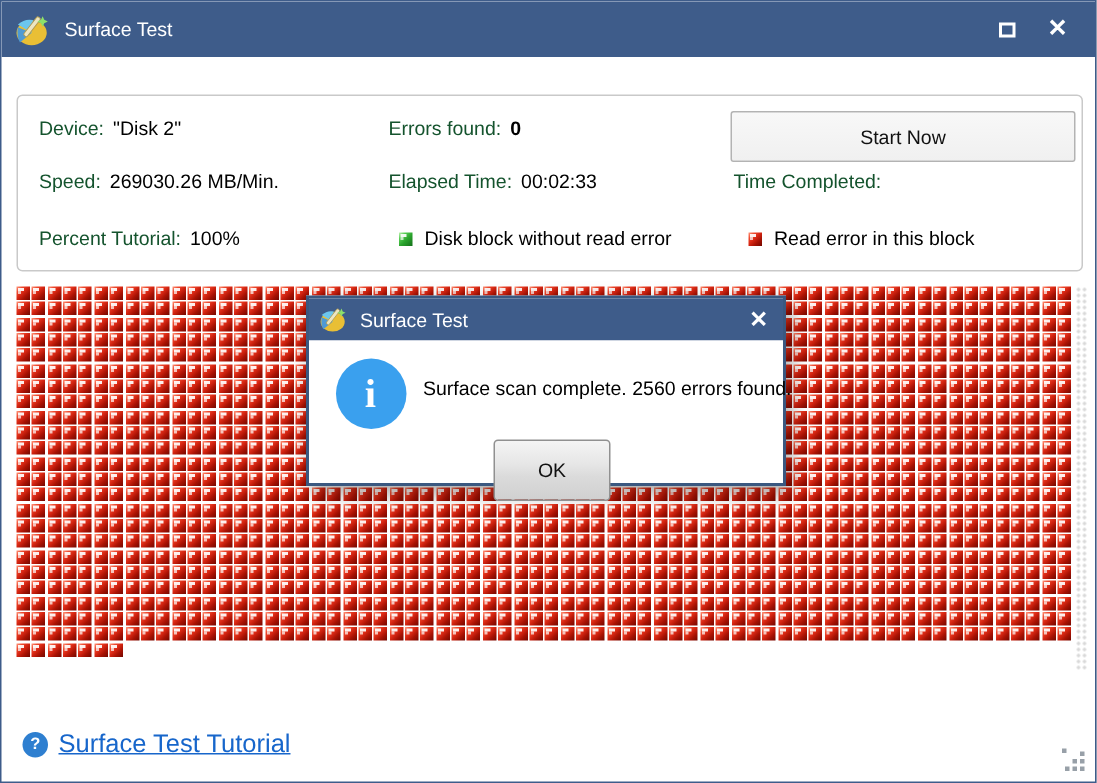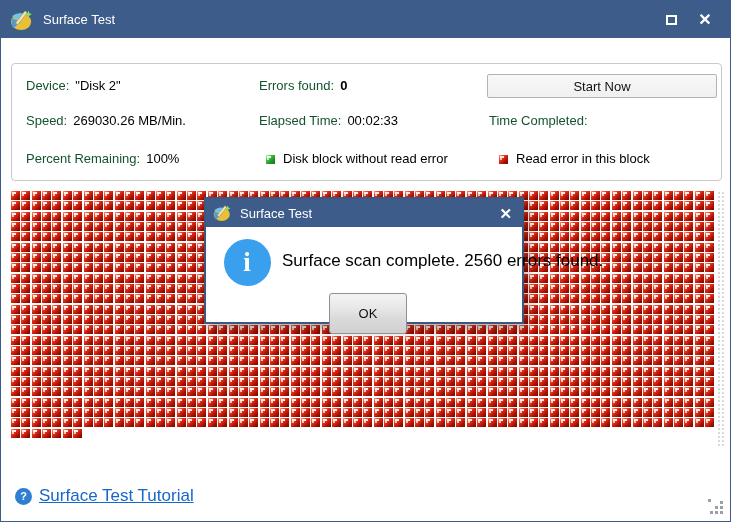--- a/index.html
+++ b/index.html
@@ -37,21 +37,21 @@
   
   .panel{
     position:absolute;left:10px;top:62px;width:711px;height:118px;
     border:1px solid var(--panel-border);border-radius:4px;background:#fff;
   }
   .panel .cell{position:absolute;white-space:nowrap;}
   .lbl{color:#14532d;}
   .val{margin-left:6px;}
   .bold{font-weight:bold;}
   .start-btn{
-    position:absolute;left:475px;top:10px;width:230px;height:24px;
+    position:absolute;left:475px;top:10px;width:230px;height:34px;
     background:linear-gradient(#f8f8f8,#f0f0f0);
     border:1px solid #b3b3b3;border-radius:2px;
     font-family:"Liberation Sans", sans-serif;font-size:13px;color:#111;
   }
   .legend-sq{display:inline-block;width:9px;height:9px;position:relative;vertical-align:-1px;margin-right:8px;}
   
   .grid{
     position:absolute;left:10px;top:190px;width:704px;
     display:grid;grid-template-columns:repeat(68,9px);
     column-gap:1.36px;row-gap:1.33px;
@@ -78,21 +78,21 @@
   .dialog-titlebar .app-icon{margin-left:7px;display:flex;}
   .dialog-titlebar .title{margin-left:8px;font-size:13px;}
   .dialog-close{margin-left:auto;margin-right:10px;font-size:15px;font-weight:bold;color:#fff;line-height:1;}
   .dialog-body{position:relative;height:95px;background:#fff;}
   .info-tile{position:absolute;left:14px;top:8px;width:54px;height:54px;background:#fff;display:flex;align-items:center;justify-content:center;}
   .info-circle{
     width:47px;height:47px;border-radius:50%;background:var(--info-blue);
     color:#fff;display:flex;align-items:center;justify-content:center;
     font-size:27px;font-weight:bold;font-family:"Liberation Serif", serif;
   }
-  .dialog-msg{position:absolute;left:76px;top:24px;font-size:17px;white-space:nowrap;color:#000;}
+  .dialog-msg{position:absolute;left:76px;top:24px;font-size:13px;white-space:nowrap;color:#000;}
   .ok-btn{
     position:absolute;left:123px;top:66px;width:78px;height:41px;
     background:linear-gradient(#f4f4f4,#e6e6e6 40%,#dbdbdb 60%,#d0d0d0);
     border:1px solid #909090;border-radius:3px;
     font-family:"Liberation Sans", sans-serif;font-size:13px;color:#111;
   }
   
   .footer-link-row{position:absolute;left:14px;top:485px;display:flex;align-items:center;}
   .help-circle{
     width:17px;height:17px;border-radius:50%;background:var(--help-blue);
@@ -147,21 +147,21 @@
       <span class="lbl">Speed:</span><span class="val">269030.26 MB/Min.</span>
     </span>
     <span class="cell" style="left:247px;top:49px">
       <span class="lbl">Elapsed Time:</span><span class="val">00:02:33</span>
     </span>
     <span class="cell" style="left:477px;top:49px">
       <span class="lbl">Time Completed:</span><span class="val"></span>
     </span>
 
     <span class="cell" style="left:14px;top:87px">
-      <span class="lbl">Percent Remaining:</span><span class="val">100%</span>
+      <span class="lbl">Percent Tutorial:</span><span class="val">100%</span>
     </span>
     <span class="cell" style="left:487px;top:87px">
       <span class="legend-sq"></span><span>Read error in this block</span>
     </span>
     <span class="cell" style="left:254px;top:87px">
       <span class="legend-sq legend-green"></span><span>Disk block without read error</span>
     </span>
   </div>
 
   <div class="grid">

